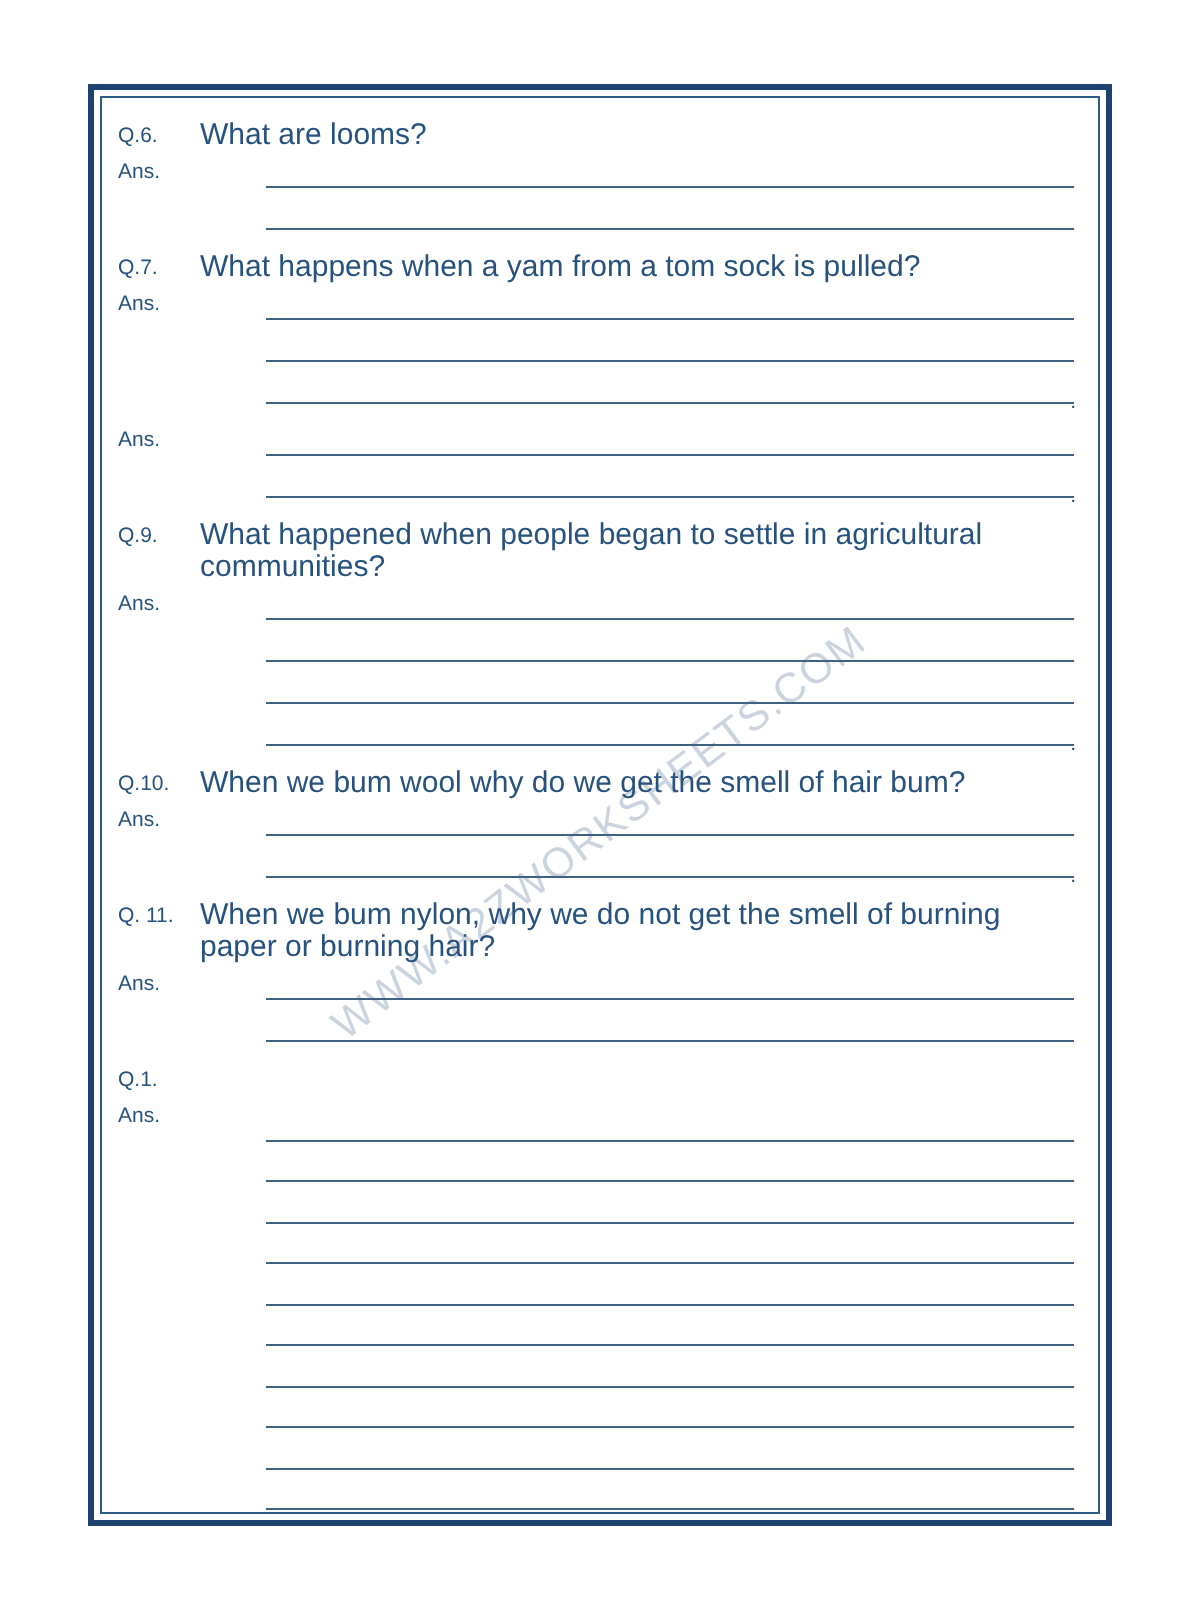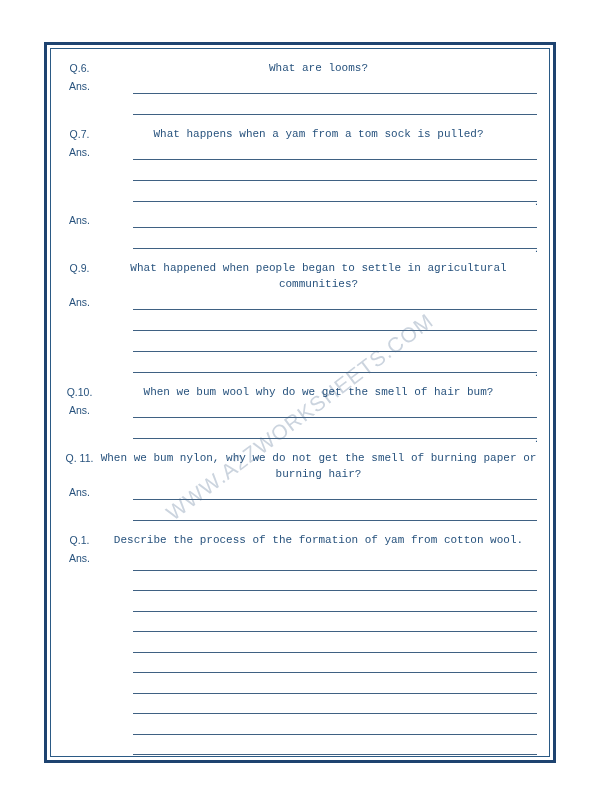--- a/index.html
+++ b/index.html
@@ -54,21 +54,20 @@
     pointer-events: none;
     z-index: 1;
     opacity: .95;
   }
 
   
   #content {
     position: relative;
     z-index: 2;
     padding: 9px 12px 0 8px;
-    text-align: center;
   }
 
   .qblock {
     position: relative;
     margin-bottom: 0;
   }
 
   .qrow {
     display: flex;
     align-items: flex-start;
@@ -76,24 +75,23 @@
   }
   .qlabel {
     flex: 0 0 41px;
     font-size: 10.5px;
     color: #27527d;
     line-height: 16px;
     white-space: nowrap;
   }
   .qtext {
     flex: 1 1 auto;
-    font-size: 11px;
+    font-size: 15px;
     color: #27527d;
     line-height: 16px;
-    font-family: Liberation Mono, monospace;
   }
 
   .arow {
     display: flex;
     align-items: flex-start;
     padding-top: 1px;
     gap: 33px;
   }
   .alabel {
     flex: 0 0 41px;
@@ -232,21 +230,20 @@
                 <div class="aline"></div>
               </div>
             </div>
             <div class="gap"></div>
           </div>
         </div>
       <div id="long-questions">
           <div class="qblock long">
             <div class="qrow">
               <div class="qlabel">Q.1.</div>
-              <div class="qtext">Describe the process of the formation of yam from cotton wool.</div>
             </div>
             <div class="arow">
               <div class="alabel">Ans.</div>
               <div class="alines">
                 <div class="aline first"></div>
                 <div class="aline"></div>
                 <div class="aline"></div>
                 <div class="aline"></div>
                 <div class="aline"></div>
                 <div class="aline"></div>

